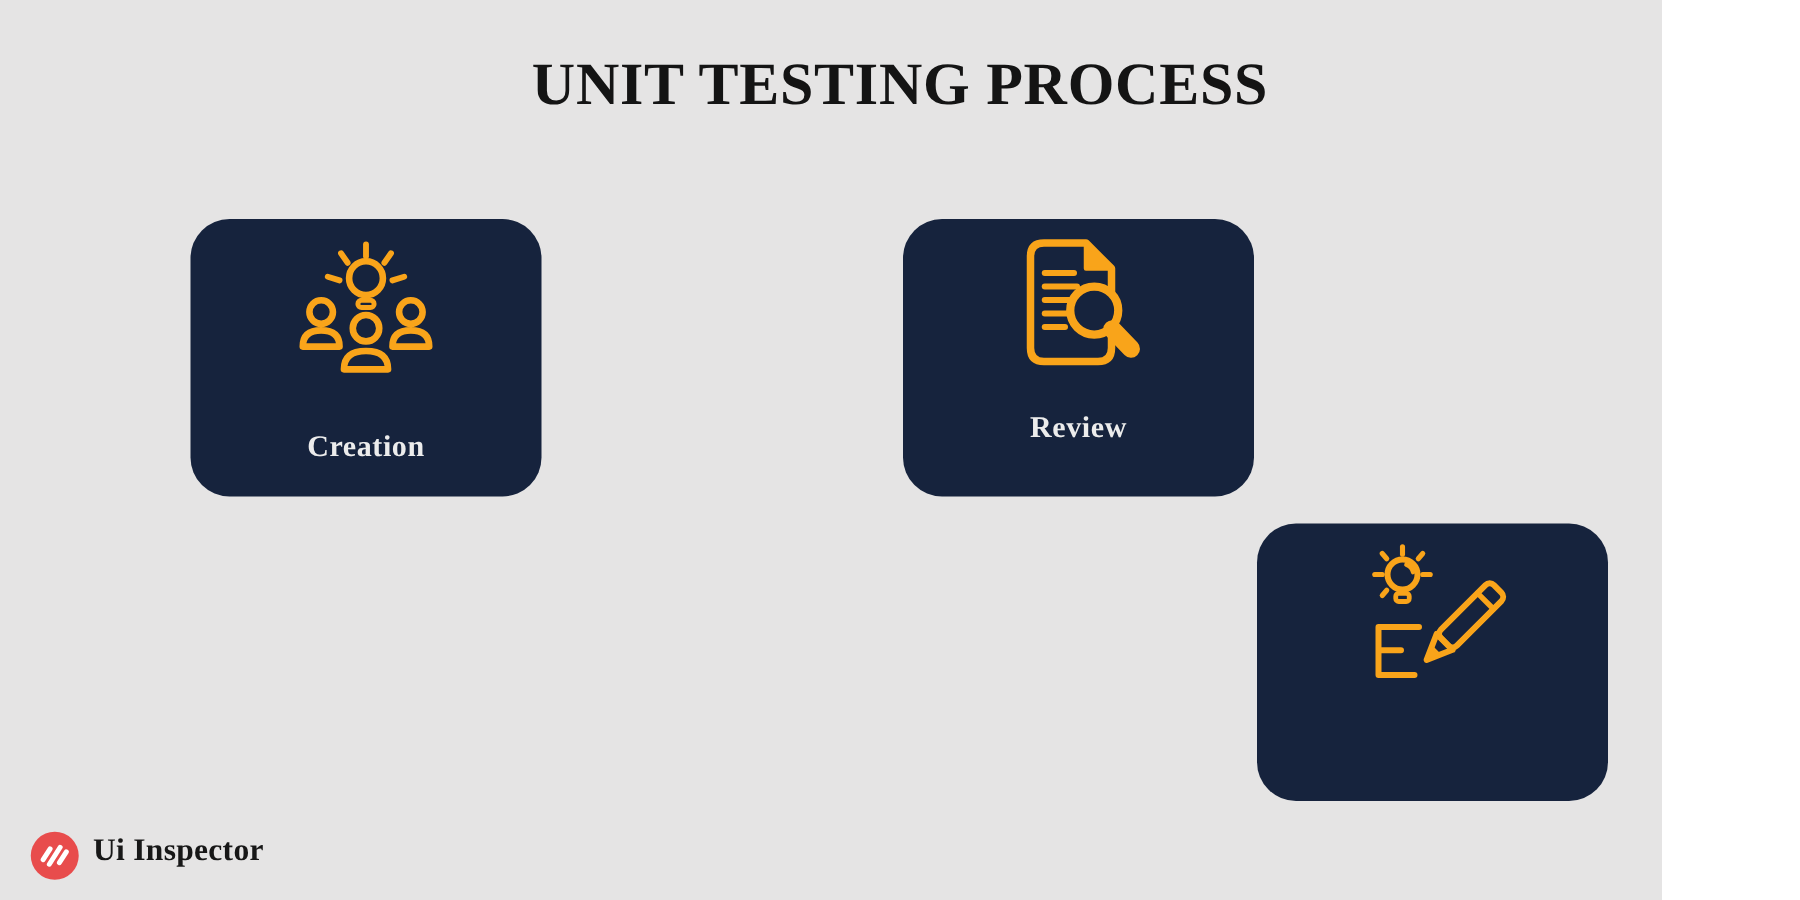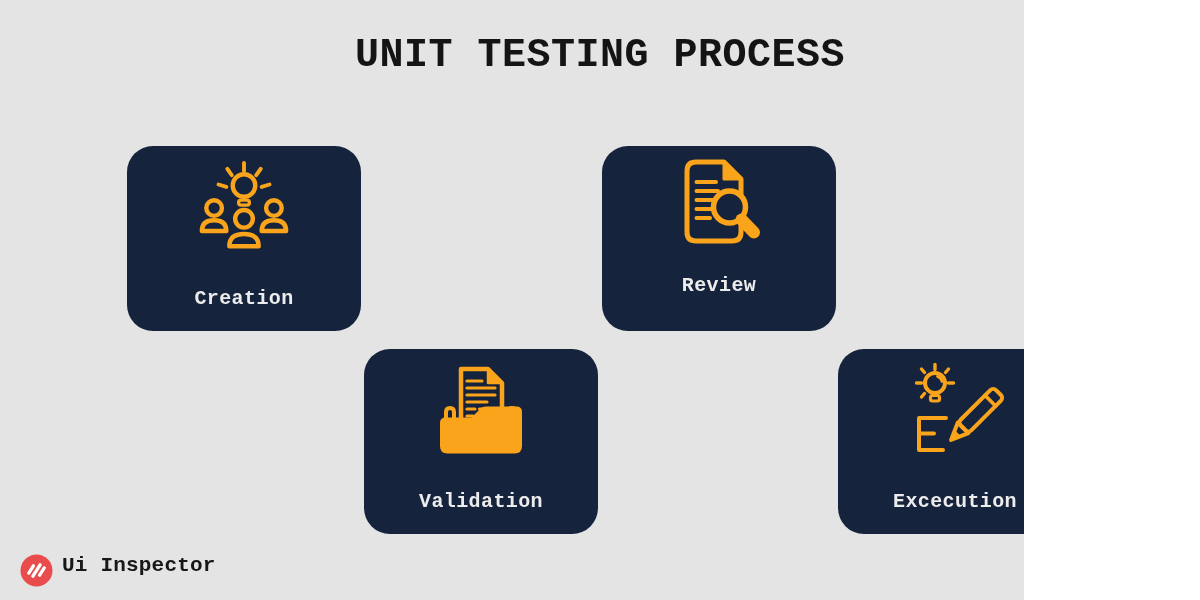--- a/index.html
+++ b/index.html
@@ -1,20 +1,20 @@
 <!DOCTYPE html>
 <html><head>
 <meta charset="utf-8">
 <style>
   html,body{margin:0;padding:0;}
   .stage{
     position:relative;
-    width:1024px;height:600px;
+    width:1108px;height:600px;
     background:#E5E4E4;
-    font-family:Liberation Mono, monospace;
+    font-family:Liberation Serif, serif;
     overflow:hidden;
   }
   .title{
     position:absolute;
     top:34px;left:0;width:1200px;
     margin:0;
     text-align:center;
     font-size:40px;
     font-weight:bold;
     letter-spacing:0.5px;
@@ -97,39 +97,20 @@
         <line x1="27.5" y1="45" x2="44.5" y2="45" stroke-width="4"></line>
         <line x1="27.5" y1="54" x2="43" y2="54" stroke-width="4"></line>
         <line x1="27.5" y1="63" x2="41" y2="63" stroke-width="4"></line>
         <circle cx="60.5" cy="52" r="16" fill="#16233D" stroke-width="5.5"></circle>
         <line x1="72.5" y1="64.5" x2="85" y2="77.5" stroke-width="12"></line>
       </svg>
     </div>
     <div class="card-label">Review</div>
   </div>
 
-  <div class="card card--validation">
-    <div class="icon-wrap">
-      <svg width="100" height="100" viewBox="0 0 100 100" fill="none" stroke="#F9A41A" stroke-width="4.5" stroke-linecap="round" stroke-linejoin="round">
-        <path d="M30,7 H57 L71,21 V62 H30 Z" fill="#16233D"></path>
-        <path d="M57,7 V21 H71 Z" fill="#F9A41A" stroke-width="2.5"></path>
-        <line x1="36" y1="19" x2="51" y2="19" stroke-width="3.2"></line>
-        <line x1="36" y1="26" x2="64" y2="26" stroke-width="3.2"></line>
-        <line x1="36" y1="33" x2="64" y2="33" stroke-width="3.2"></line>
-        <line x1="36" y1="40" x2="56" y2="40" stroke-width="3.2"></line>
-        <line x1="36" y1="47" x2="44" y2="47" stroke-width="3.2"></line>
-        <line x1="48.5" y1="47" x2="57" y2="47" stroke-width="3.2"></line>
-        <line x1="36" y1="54" x2="42" y2="54" stroke-width="3.2"></line>
-        <path d="M15,64 V50 Q15,46 19,46 Q23,46 23,50 V64" stroke-width="4"></path>
-        <path d="M77,64 V50 Q77,46 81,46 Q85,46 85,50 V64" stroke-width="4"></path>
-        <path d="M10,61 Q10,56.5 14.5,56.5 H41 L50,47.5 Q52,45.5 55,45.5 H85.5 Q90,45.5 90,50 V84 Q90,90.5 83.5,90.5 H16.5 Q10,90.5 10,84 Z" fill="#F9A41A" stroke-width="2"></path>
-      </svg>
-    </div>
-    <div class="card-label">Validation</div>
-  </div>
 
   <div class="card card--excecution">
     <div class="icon-wrap">
       <svg width="104" height="100" viewBox="0 0 104 100" fill="none" stroke="#F9A41A" stroke-width="4" stroke-linecap="round" stroke-linejoin="round">
         <line x1="32" y1="2.5" x2="32" y2="7.5" stroke-width="3.4"></line>
         <line x1="18.5" y1="7" x2="21.5" y2="10.5" stroke-width="3.4"></line>
         <line x1="45.5" y1="7" x2="42.5" y2="10.5" stroke-width="3.4"></line>
         <line x1="13.5" y1="21" x2="18.5" y2="21" stroke-width="3.4"></line>
         <line x1="50.5" y1="21" x2="45.5" y2="21" stroke-width="3.4"></line>
         <line x1="18.5" y1="35" x2="21.5" y2="31.5" stroke-width="3.4"></line>
@@ -138,21 +119,20 @@
         <rect x="27.5" y="33.5" width="9" height="5.5" rx="2" stroke-width="3.2"></rect>
         <path d="M43,56 H16 V88 H40 M16,71.5 H31"></path>
         <g transform="translate(-8 6) rotate(45 78 50)">
           <rect x="70.5" y="14" width="15" height="50" rx="4"></rect>
           <line x1="70.5" y1="25.5" x2="85.5" y2="25.5" stroke-width="3.6"></line>
           <path d="M70.5,64 H85.5 L78,81 Z"></path>
           <path d="M74,72.5 L78,81 L82,72.5 Z" fill="#F9A41A" stroke-width="2"></path>
         </g>
       </svg>
     </div>
-    <div class="card-label">Excecution</div>
   </div>
 
   <div class="brand">
     <span style="display:flex;">
       <svg width="33" height="33" viewBox="0 0 32 32">
         <circle cx="16" cy="16" r="15.5" fill="#E84C4C"></circle>
         <g stroke="#FFFFFF" stroke-width="3.2" stroke-linecap="round">
           <line x1="8.5" y1="18.5" x2="13" y2="11.5"></line>
           <line x1="12.5" y1="21.5" x2="19.5" y2="10.5"></line>
           <line x1="19" y1="20.5" x2="23.5" y2="13.5"></line>

